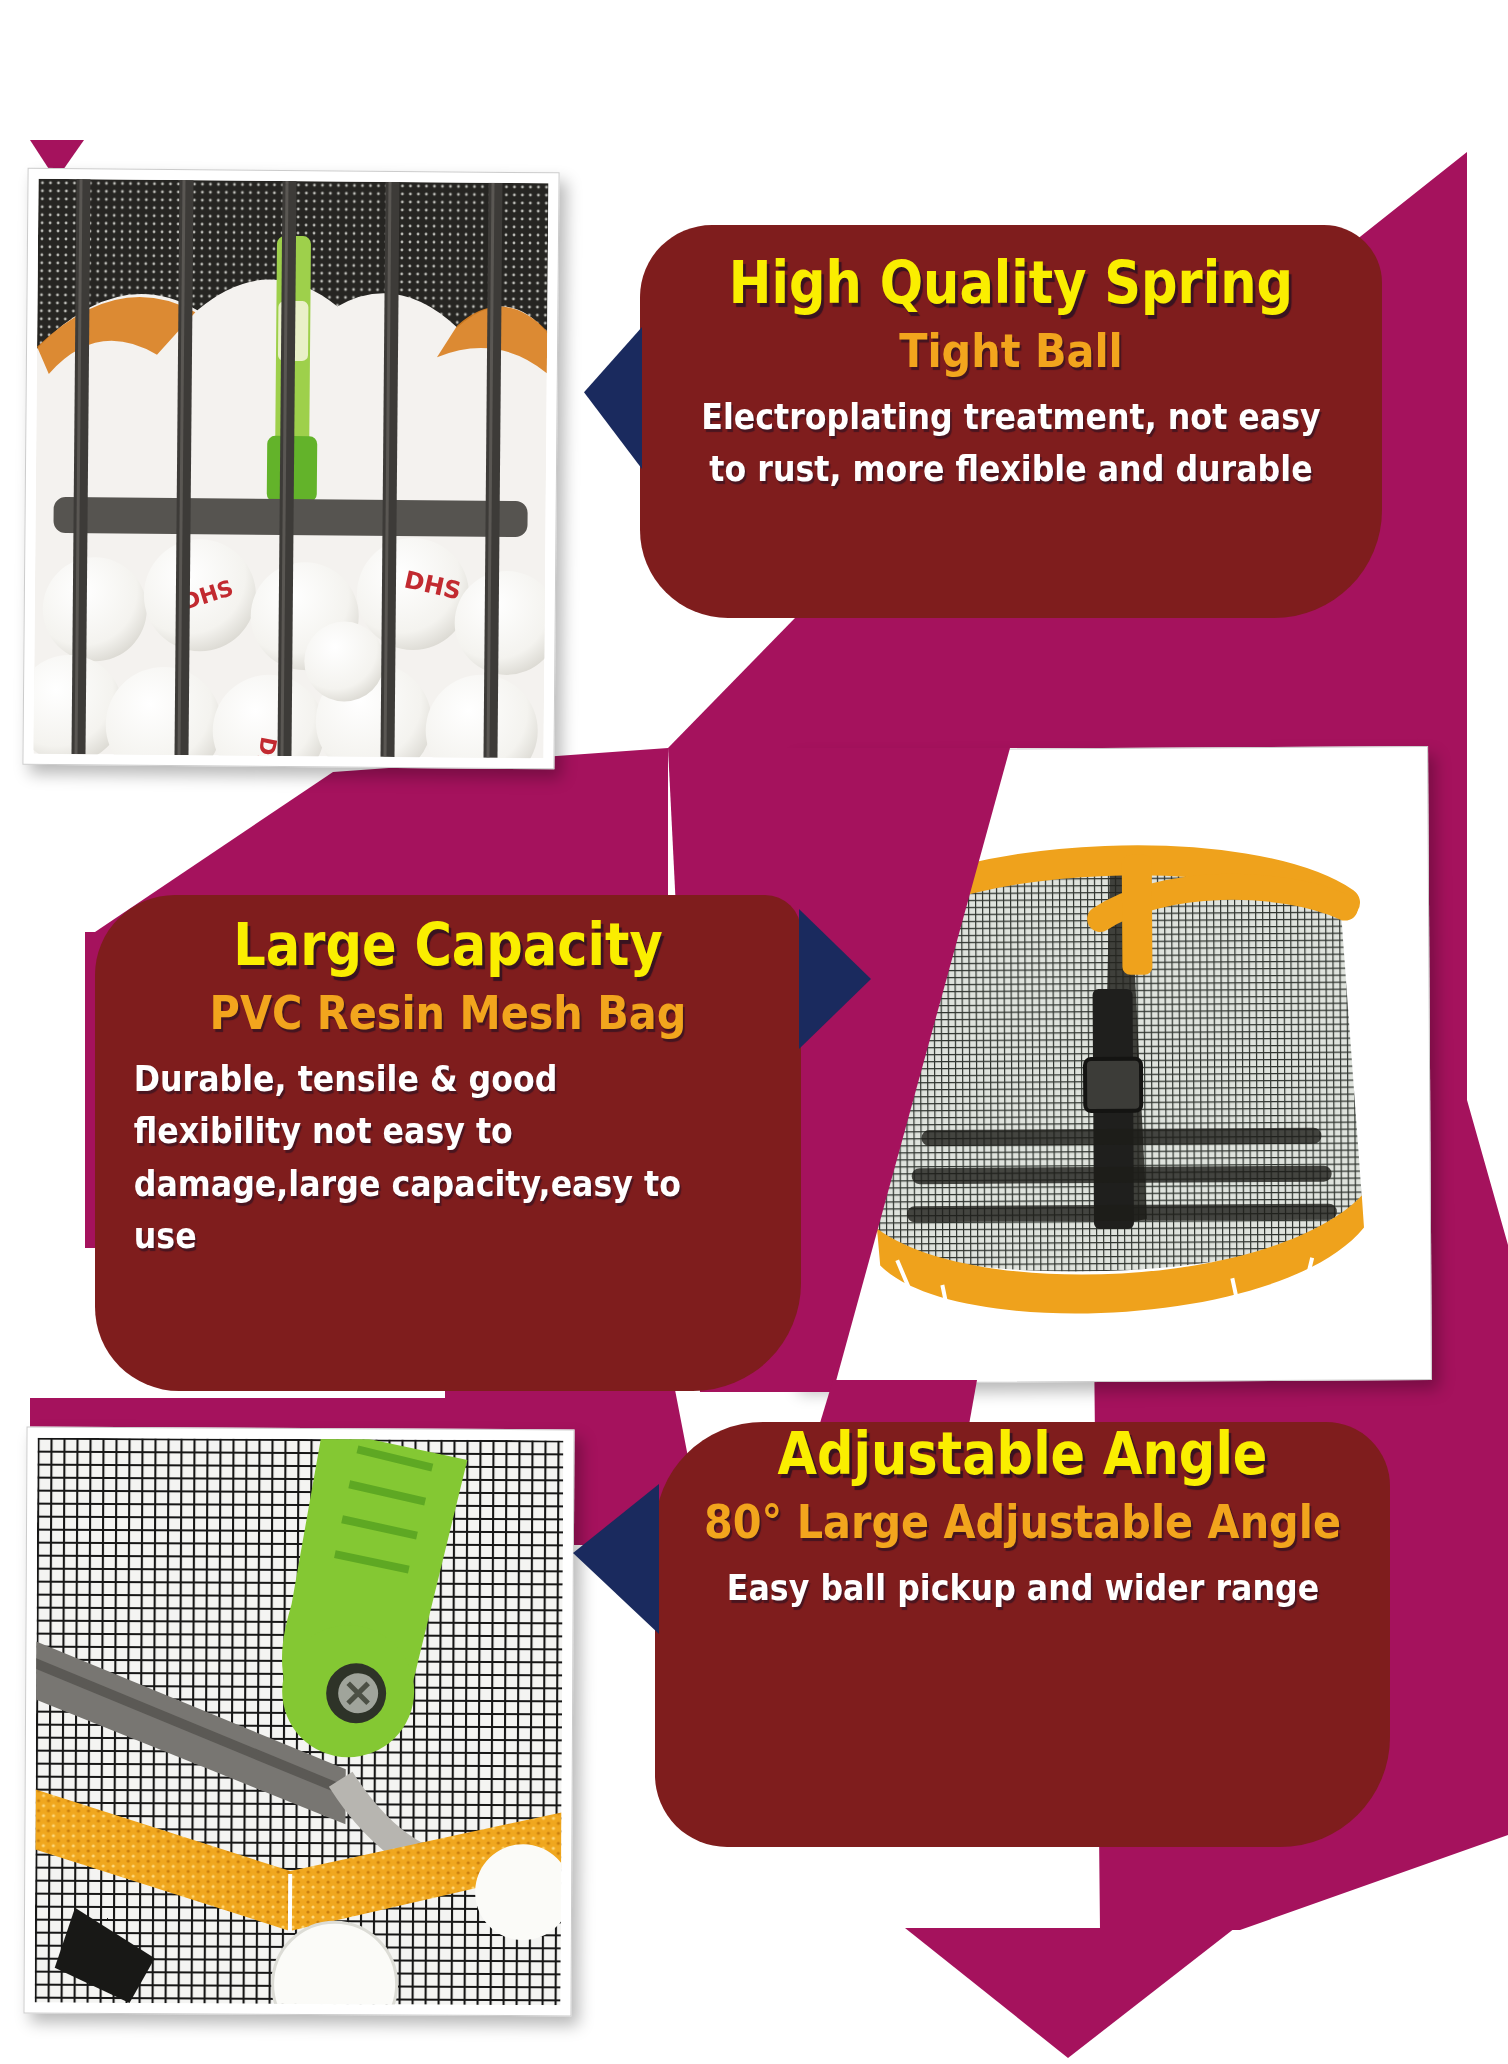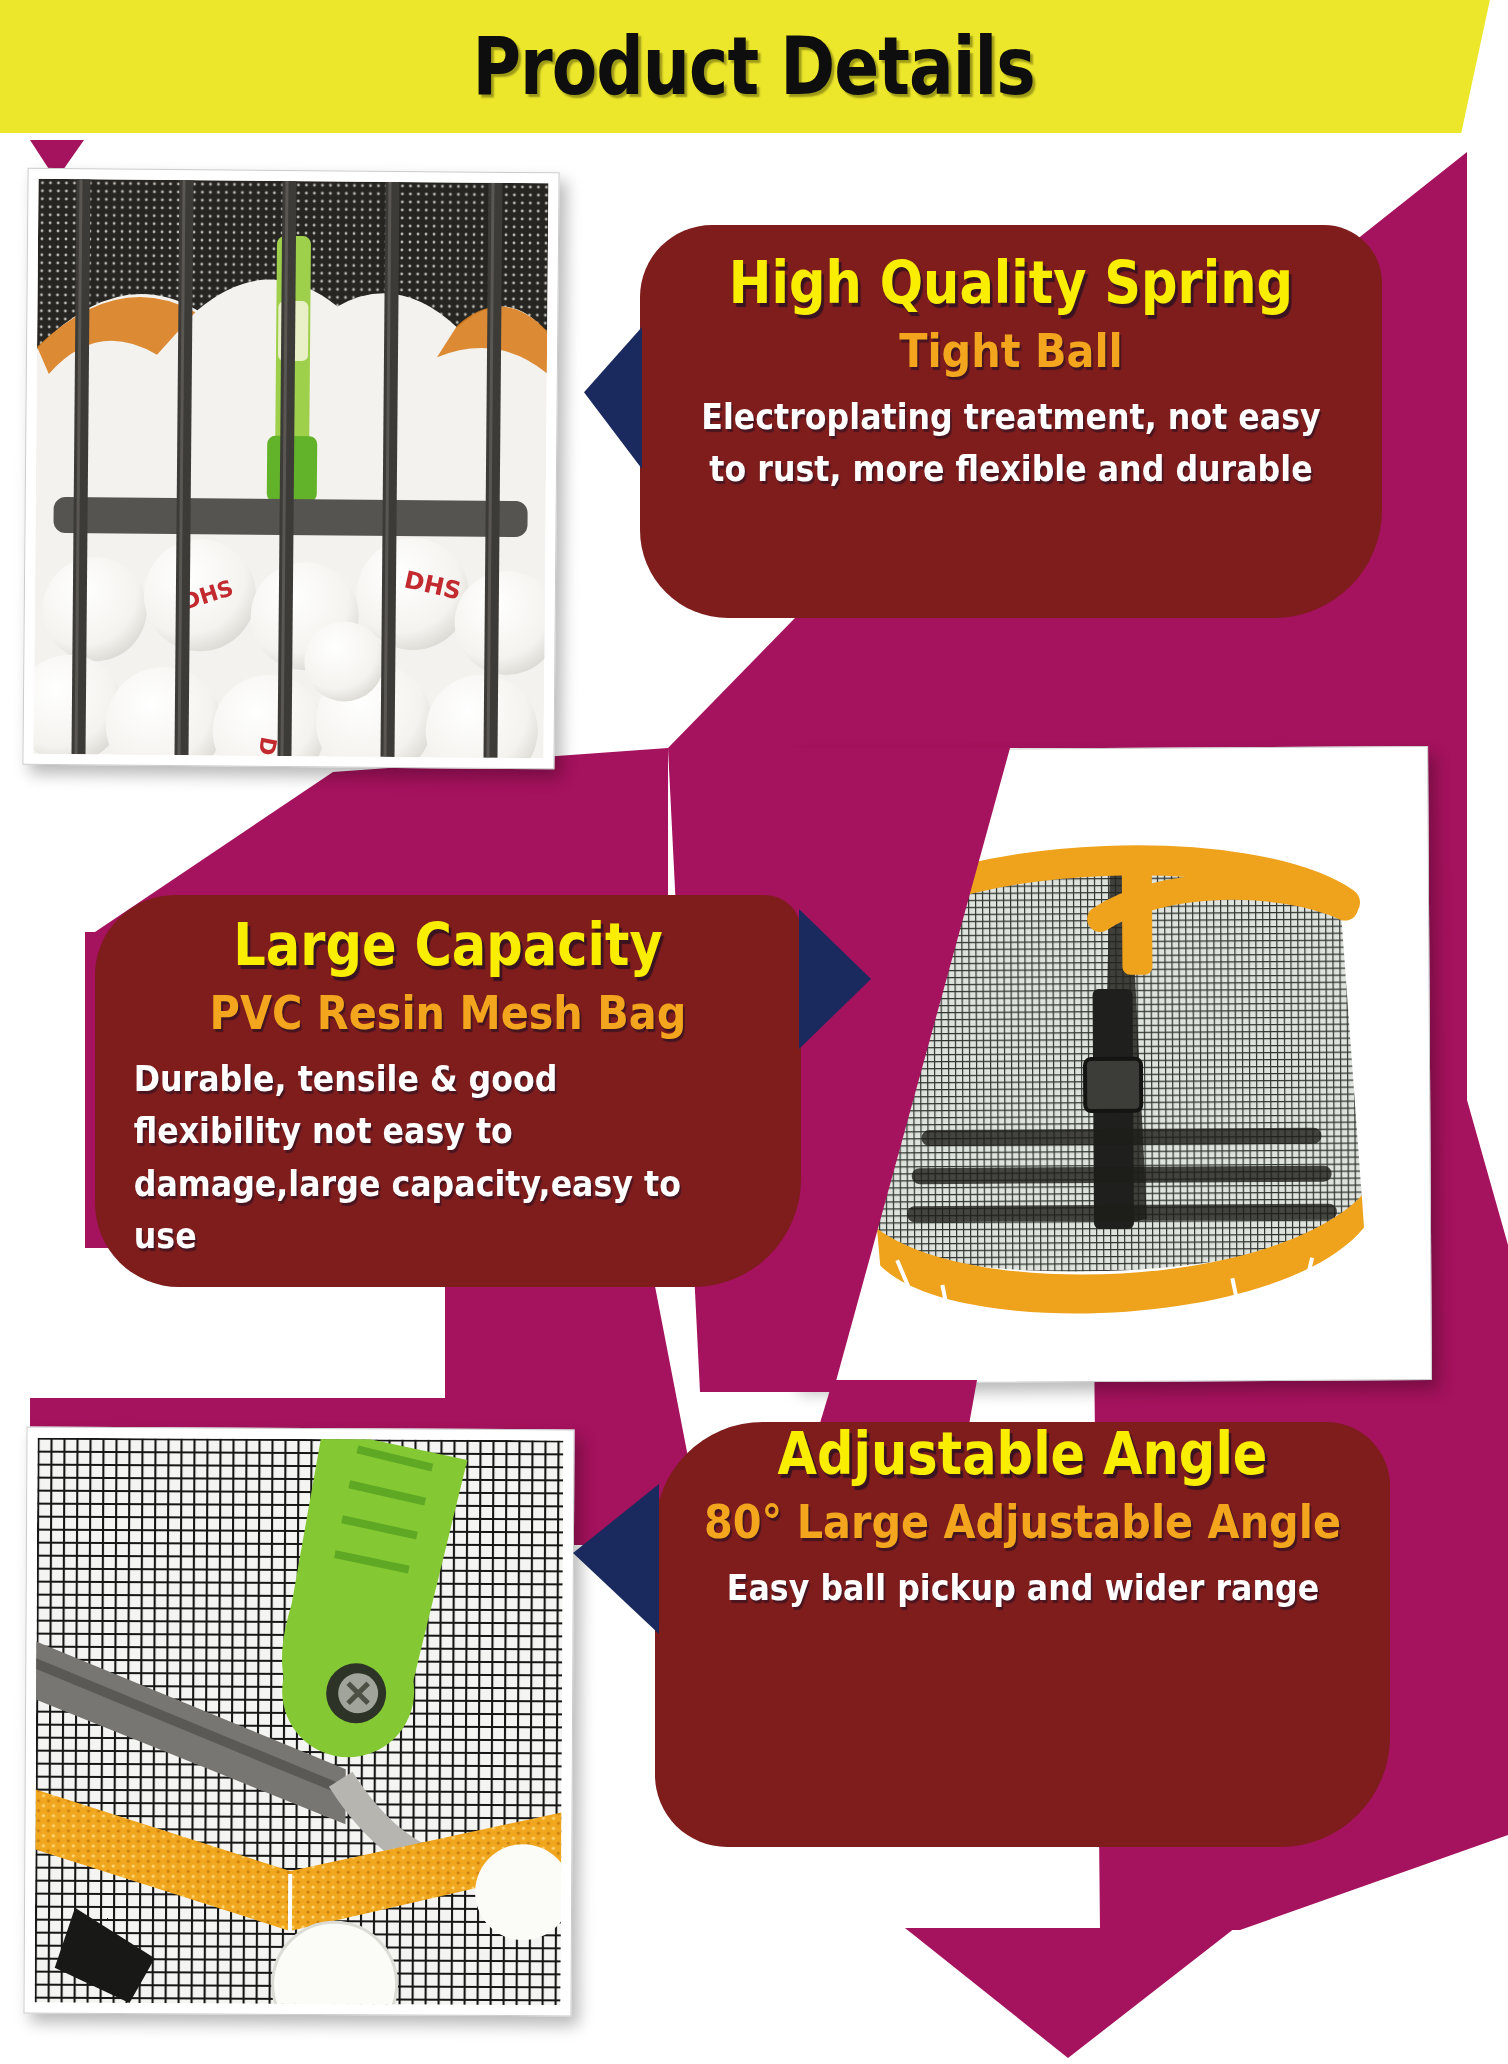--- a/index.html
+++ b/index.html
@@ -32,21 +32,21 @@
   .photo svg{display:block;}
   .ph1{left:25px;top:170px;transform:rotate(.5deg);}
   .ph2{left:790px;top:748px;transform:rotate(-.35deg);}
   .ph3{left:25px;top:1428px;transform:rotate(.3deg);}
   
   .bubble{
     position:absolute;background:#7f1d1d;z-index:4;color:#fff;
     box-sizing:border-box;text-align:center;
   }
   .b1{left:640px;top:225px;width:742px;height:393px;border-radius:72px 58px 108px 88px;padding-top:26px;}
-  .b2{left:95px;top:895px;width:706px;height:392px;border-radius:80px 36px 108px 84px;padding-top:18px;}
+  .b2{left:95px;top:895px;width:706px;height:496px;border-radius:80px 36px 108px 84px;padding-top:18px;}
   .b3{left:655px;top:1422px;width:735px;height:425px;border-radius:108px 64px 110px 72px;}
   .arrow{position:absolute;background:#1A2A5E;}
   .arrow-left{clip-path:polygon(100% 0,0 46%,100% 100%);}
   .arrow-right{clip-path:polygon(0 0,100% 50%,0 100%);}
   .a1{left:-56px;top:102px;width:58px;height:142px;}
   .a2{right:-70px;top:14px;width:72px;height:140px;}
   .a3{left:-82px;top:62px;width:86px;height:150px;}
   .f-title{
     font-size:58px;font-weight:900;color:#FAEE00;line-height:1.12;
     transform:scaleX(.88);transform-origin:center;letter-spacing:0;
@@ -194,23 +194,20 @@
     </svg>
   </div>
 
   <svg class="bg-svg z3" viewBox="0 0 1508 2064">
     <g fill="#A5125D">
       <polygon points="668,748 1010,748 833,1392 700,1392"></polygon>
       <polygon points="833,1380 977,1380 935,1615 762,1615"></polygon>
     </g>
   </svg>
 
-  <div class="banner">
-    <h1>Product Details</h1>
-  </div>
 
   <div class="bubble b1">
     <div class="arrow arrow-left a1"></div>
     <div class="f-title">High Quality Spring</div>
     <div class="f-sub">Tight Ball</div>
     <div class="f-body">Electroplating treatment, not easy to rust, more flexible and durable</div>
   </div>
 
   <div class="bubble b2">
     <div class="arrow arrow-right a2"></div>

